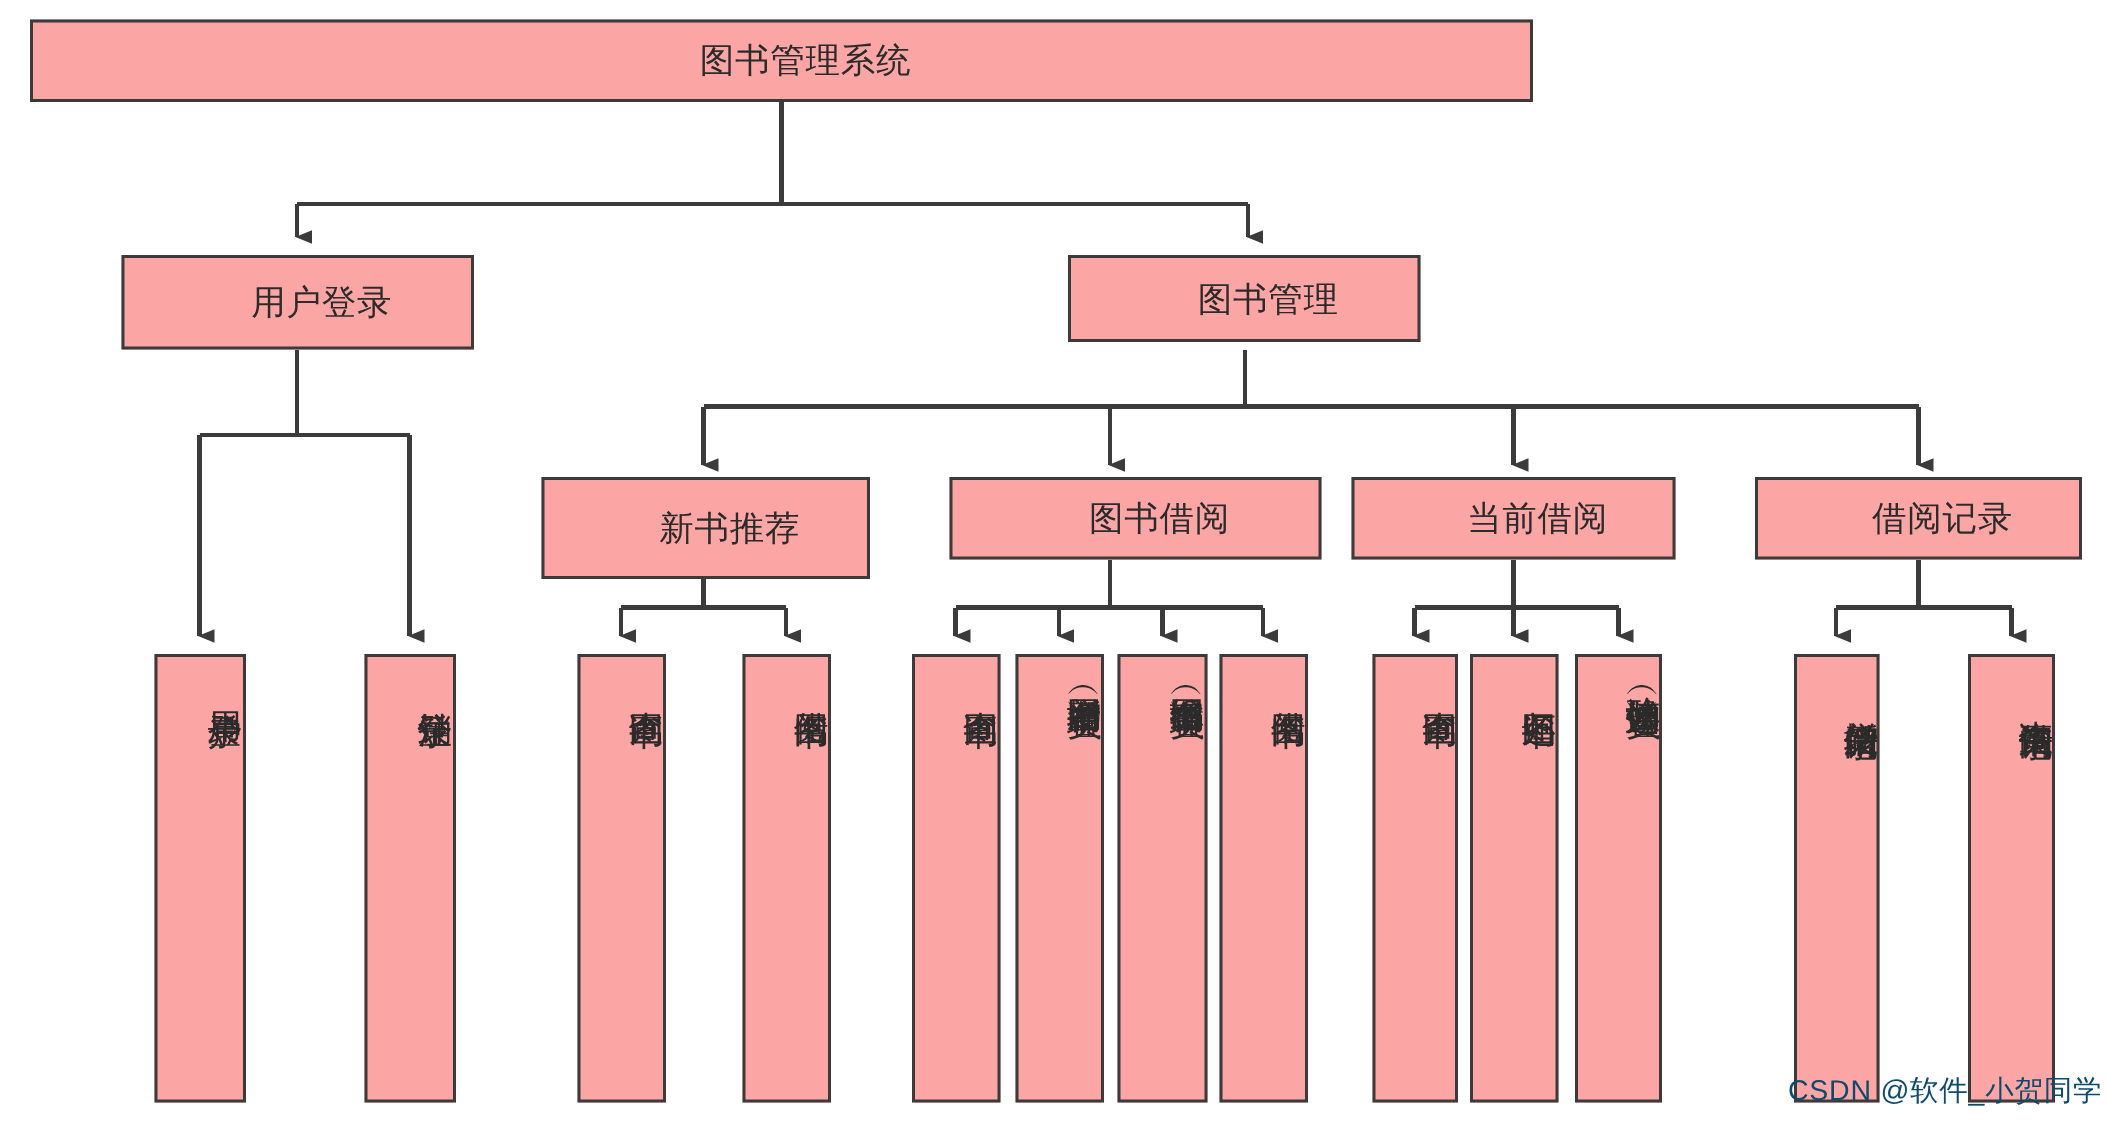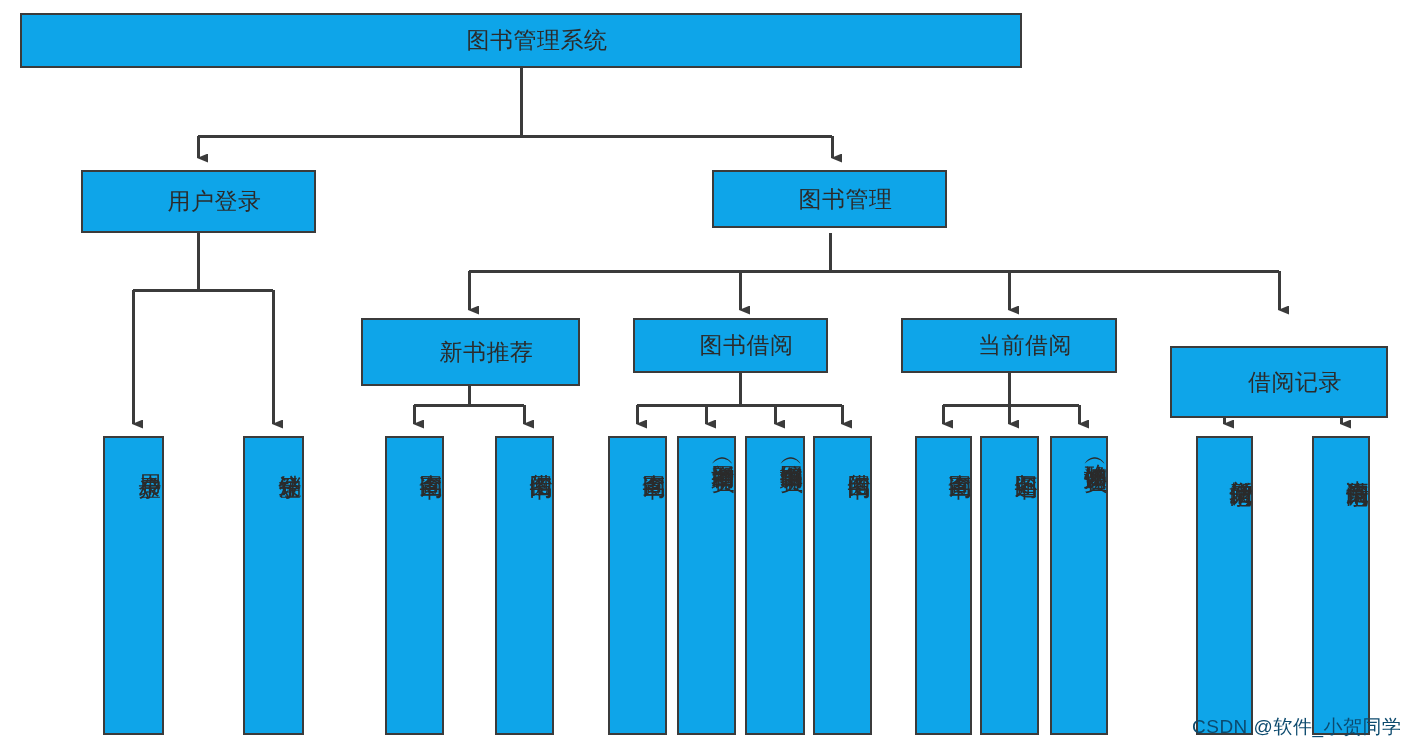--- a/index.html
+++ b/index.html
@@ -21,21 +21,21 @@
     position: absolute;
     left: 0;
     top: 0;
     width: 1405px;
     height: 747px;
     pointer-events: none;
   }
   .node {
     position: absolute;
     box-sizing: border-box;
-    background: #0ea5e9;
+    background: #fca5a5;
     border: 2.5px solid #3b3b3b;
     display: flex;
     align-items: center;
     justify-content: center;
     color: #2b2b2b;
     padding-left: 32px;
   }
   .node .lbl {
     display: block;
     text-align: center;
@@ -133,27 +133,27 @@
   <div class="node node-l2" style="left:81px; top:170px; width:235px; height:63px;">
     <span class="lbl">用户登录</span>
   </div>
   <div class="node node-l2" style="left:712px; top:170px; width:235px; height:58px;">
     <span class="lbl">图书管理</span>
   </div>
 
   <div class="node node-l3" style="left:361px; top:318px; width:219px; height:68px;">
     <span class="lbl">新书推荐</span>
   </div>
-  <div class="node node-l3" style="left:633px; top:318px; width:195px; height:55px;">
+  <div class="node node-l3" style="left:633px; top:318px; width:248px; height:55px;">
     <span class="lbl">图书借阅</span>
   </div>
   <div class="node node-l3" style="left:901px; top:318px; width:216px; height:55px;">
     <span class="lbl">当前借阅</span>
   </div>
-  <div class="node node-l3" style="left:1170px; top:318px; width:218px; height:72px;margin-top:28px;">
+  <div class="node node-l3" style="left:1170px; top:318px; width:218px; height:55px;">
     <span class="lbl">借阅记录</span>
   </div>
 
   <div class="node node-leaf" style="left:103px; top:436px; width:61px; height:299px;">
     <span class="lbl">用户登录</span>
   </div>
   <div class="node node-leaf" style="left:243px; top:436px; width:61px; height:299px;">
     <span class="lbl">注销登录</span>
   </div>
 

